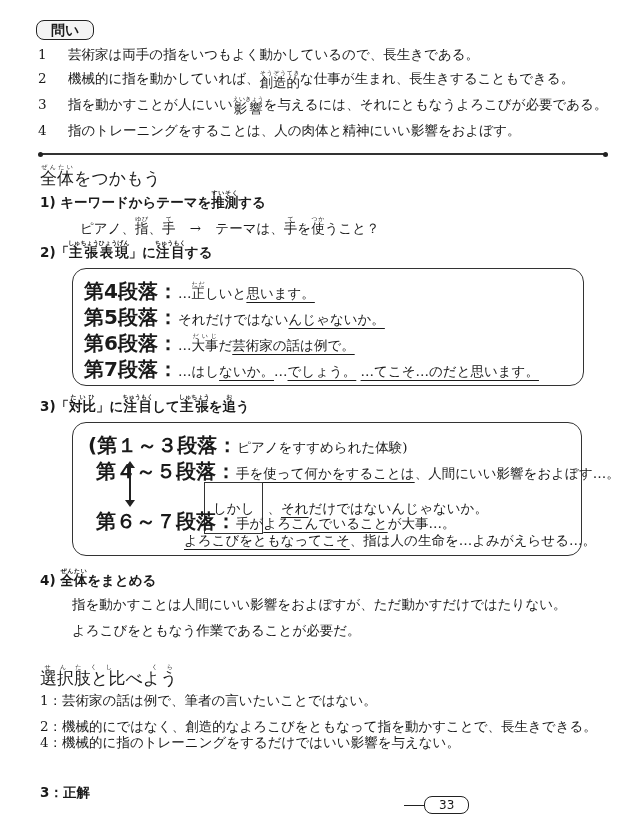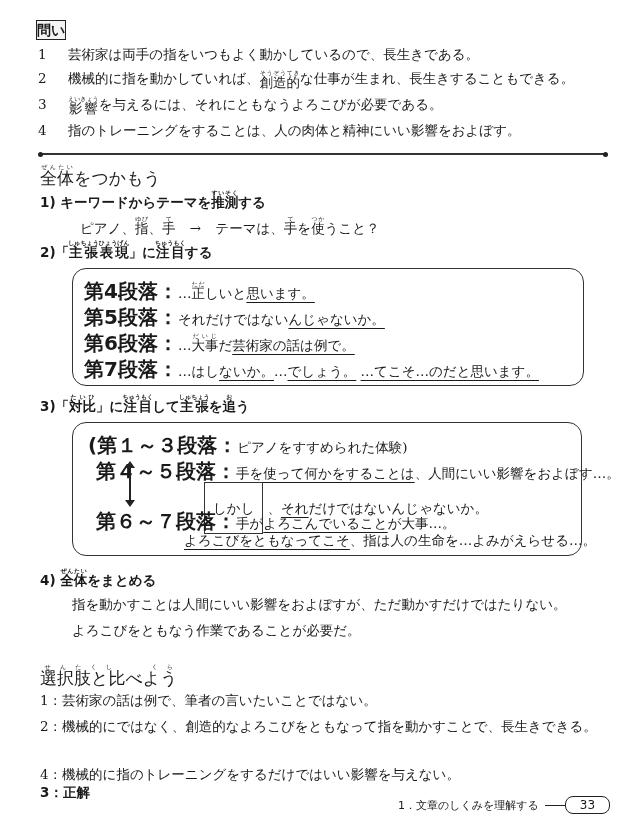--- a/index.html
+++ b/index.html
@@ -3,21 +3,21 @@
 <meta charset="utf-8">
 <style>
   * { margin: 0; padding: 0; box-sizing: border-box; }
   html, body { width: 638px; height: 826px; background: #ffffff; overflow: hidden; }
   body { position: relative; color: #1a1a1a; font-family: "DejaVu Serif", serif; }
   .gothic { font-family: "DejaVu Sans", sans-serif; margin-top: 42px; }
   .abs { position: absolute; white-space: nowrap; }
 
   
   .q-head { left: 36px; top: 20px; font-size: 15px; font-weight: bold; font-family: "DejaVu Sans", sans-serif; display: flex; align-items: center; }
-  .q-badge { border: 1.5px solid #222; border-radius: 0; padding: 0 0; margin-right: 12px; font-size: 14px; line-height: 18px; background: #f4f4f4; }
+  .q-badge { border: 1.5px solid #222; border-radius: 8px; padding: 0 14px; margin-right: 12px; font-size: 14px; line-height: 18px; background: #f4f4f4; }
   .opt { left: 38px; font-size: 13.5px; display: flex; }
   .opt-num { width: 30px; }
   rt { font-size: 6px; }
   ruby { ruby-position: over; }
 
   .divider { left: 40px; top: 153px; width: 566px; height: 2px; background: #333; }
   .divider::before, .divider::after { content: ""; position: absolute; top: -1.5px; width: 5px; height: 5px; border-radius: 50%; background: #222; }
   .divider::before { left: -2px; }
   .divider::after { right: -2px; }
 
@@ -51,20 +51,21 @@
   <span>芸術家は両手の指をいつもよく動かしているので、長生きである。</span>
 </div>
 <div class="abs opt" style="top:70px">
   <span class="opt-num">2</span>
   <span>機械的に指を動かしていれば、</span>
     <ruby><span>創造的</span><rt>そうぞうてき</rt></ruby>
     <span>な仕事が生まれ、長生きすることもできる。</span>
 </div>
 <div class="abs opt" style="top:96px">
   <span class="opt-num">3</span>
+  <span>指を動かすことが人にいい</span>
     <ruby><span>影響</span><rt>えいきょう</rt></ruby>
     <span>を与えるには、それにともなうよろこびが必要である。</span>
 </div>
 <div class="abs opt" style="top:122px">
   <span class="opt-num">4</span>
   <span>指のトレーニングをすることは、人の肉体と精神にいい影響をおよぼす。</span>
 </div>
 
 <div class="abs divider"></div>
 
@@ -132,21 +133,20 @@
 </div>
 <div class="abs body-line" style="left:40px; top:692px">
   <span>1：</span><span>芸術家の話は例で、筆者の言いたいことではない。</span>
 </div>
 <div class="abs body-line" style="left:40px; top:718px">
   <span>2：</span><span>機械的にではなく、創造的なよろこびをともなって指を動かすことで、長生きできる。</span>
 </div>
 <div class="abs body-line gothic" style="left:40px; top:742px; font-weight:bold">
   <span>3：</span><span>正解</span>
 </div>
-<div class="abs body-line" style="left:40px; top:766px">
+<div class="abs body-line" style="left:40px; top:734px">
   <span>4：</span><span>機械的に指のトレーニングをするだけではいい影響を与えない。</span>
 </div>
 
 <div class="abs footer">
-  <span>1．文章のしくみを理解する</span>
   <span class="footer-line"></span>
   <span class="page-num">33</span>
 </div>
 
 </body></html>

